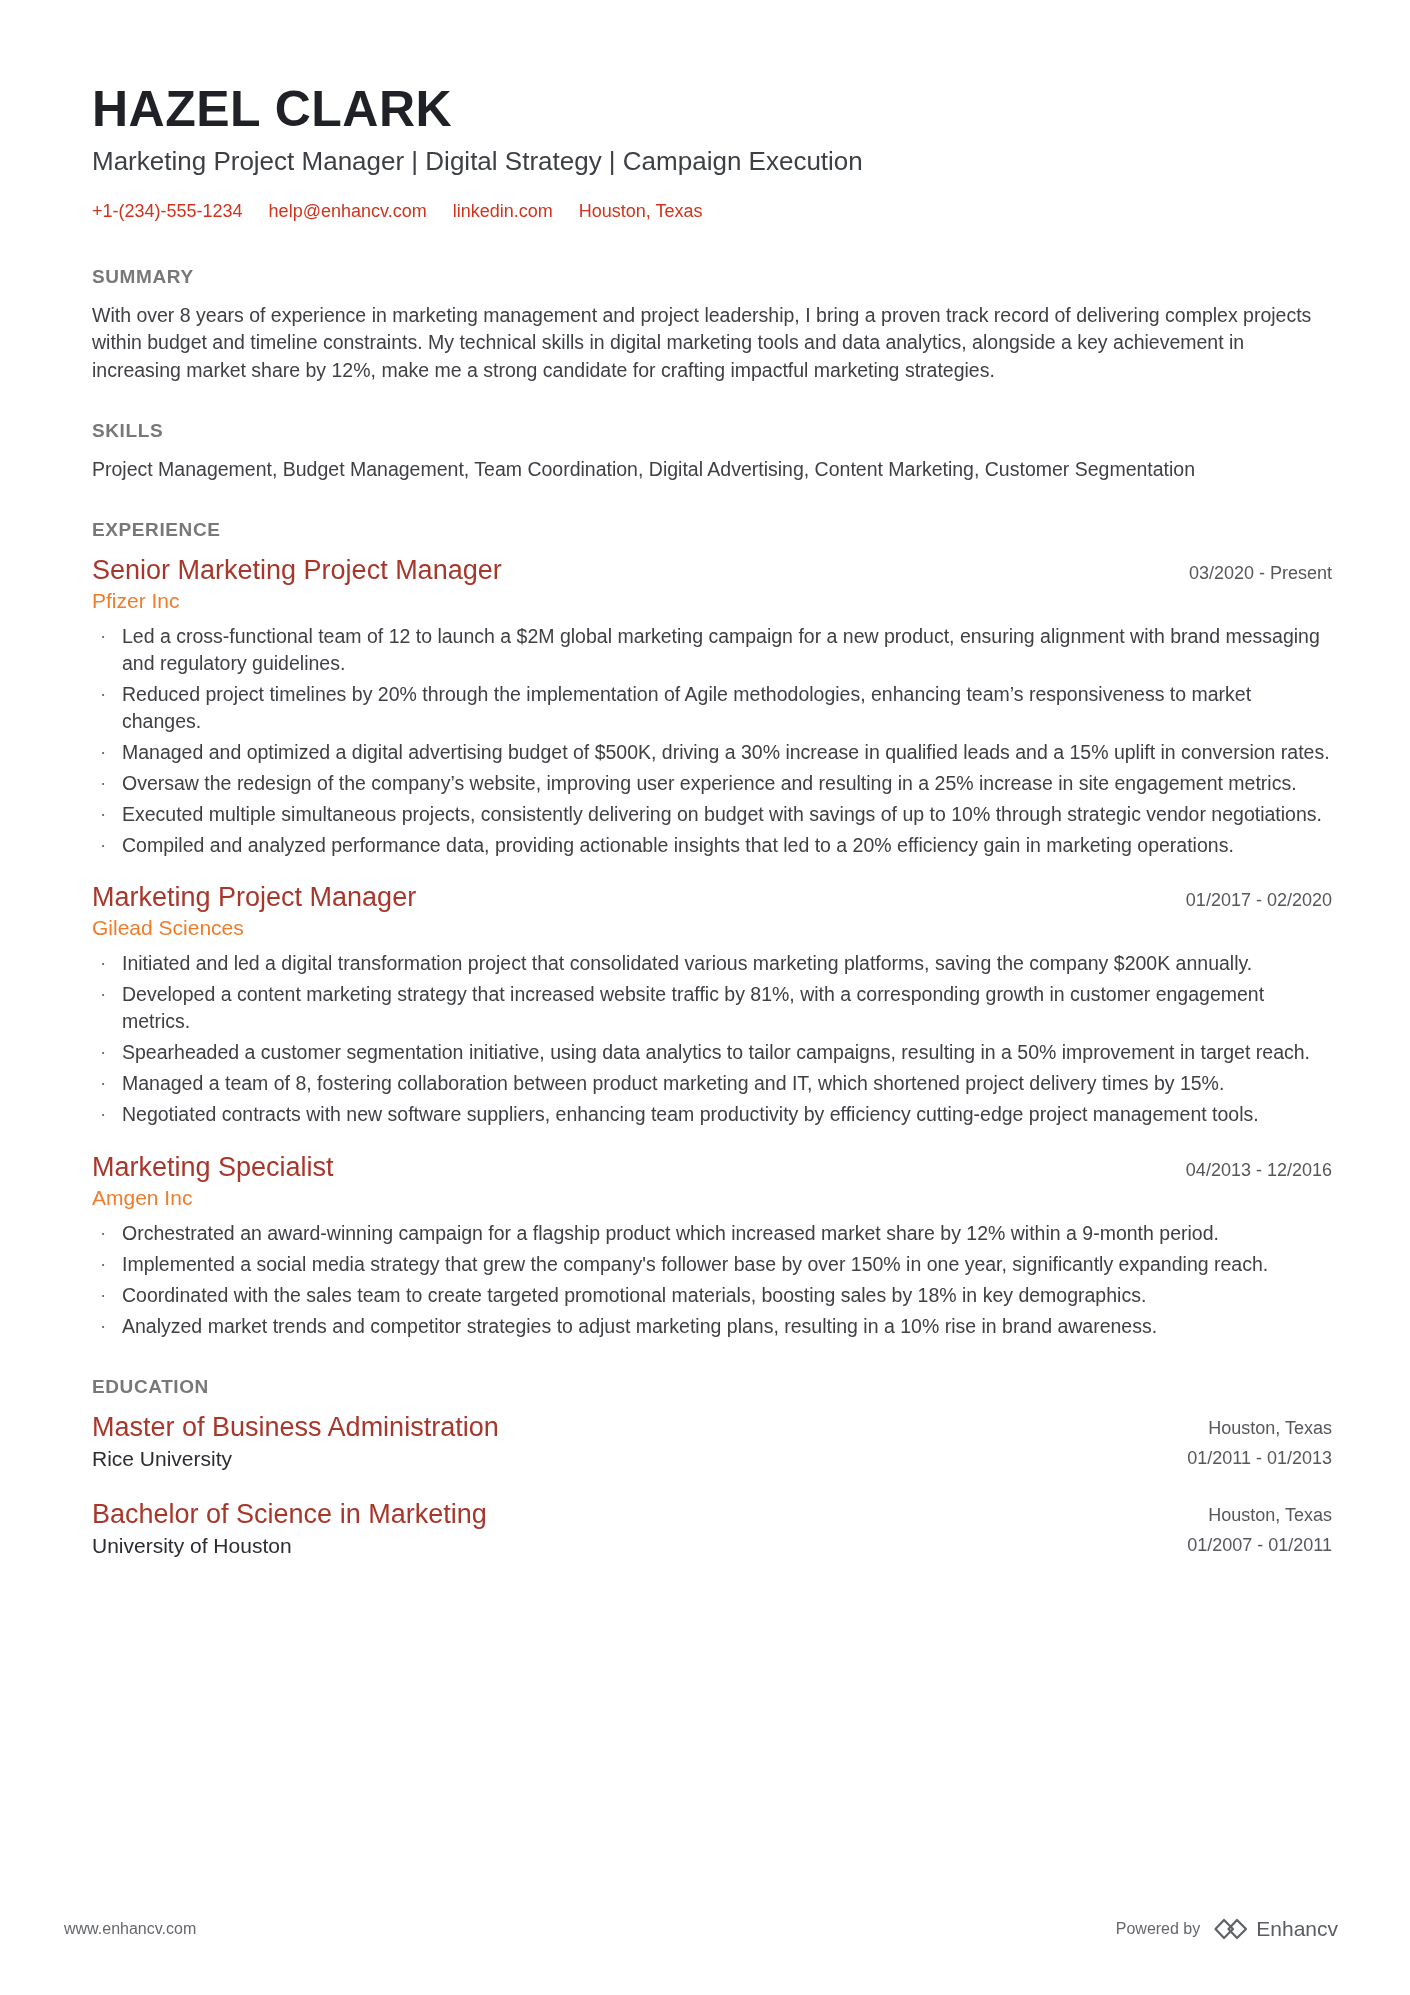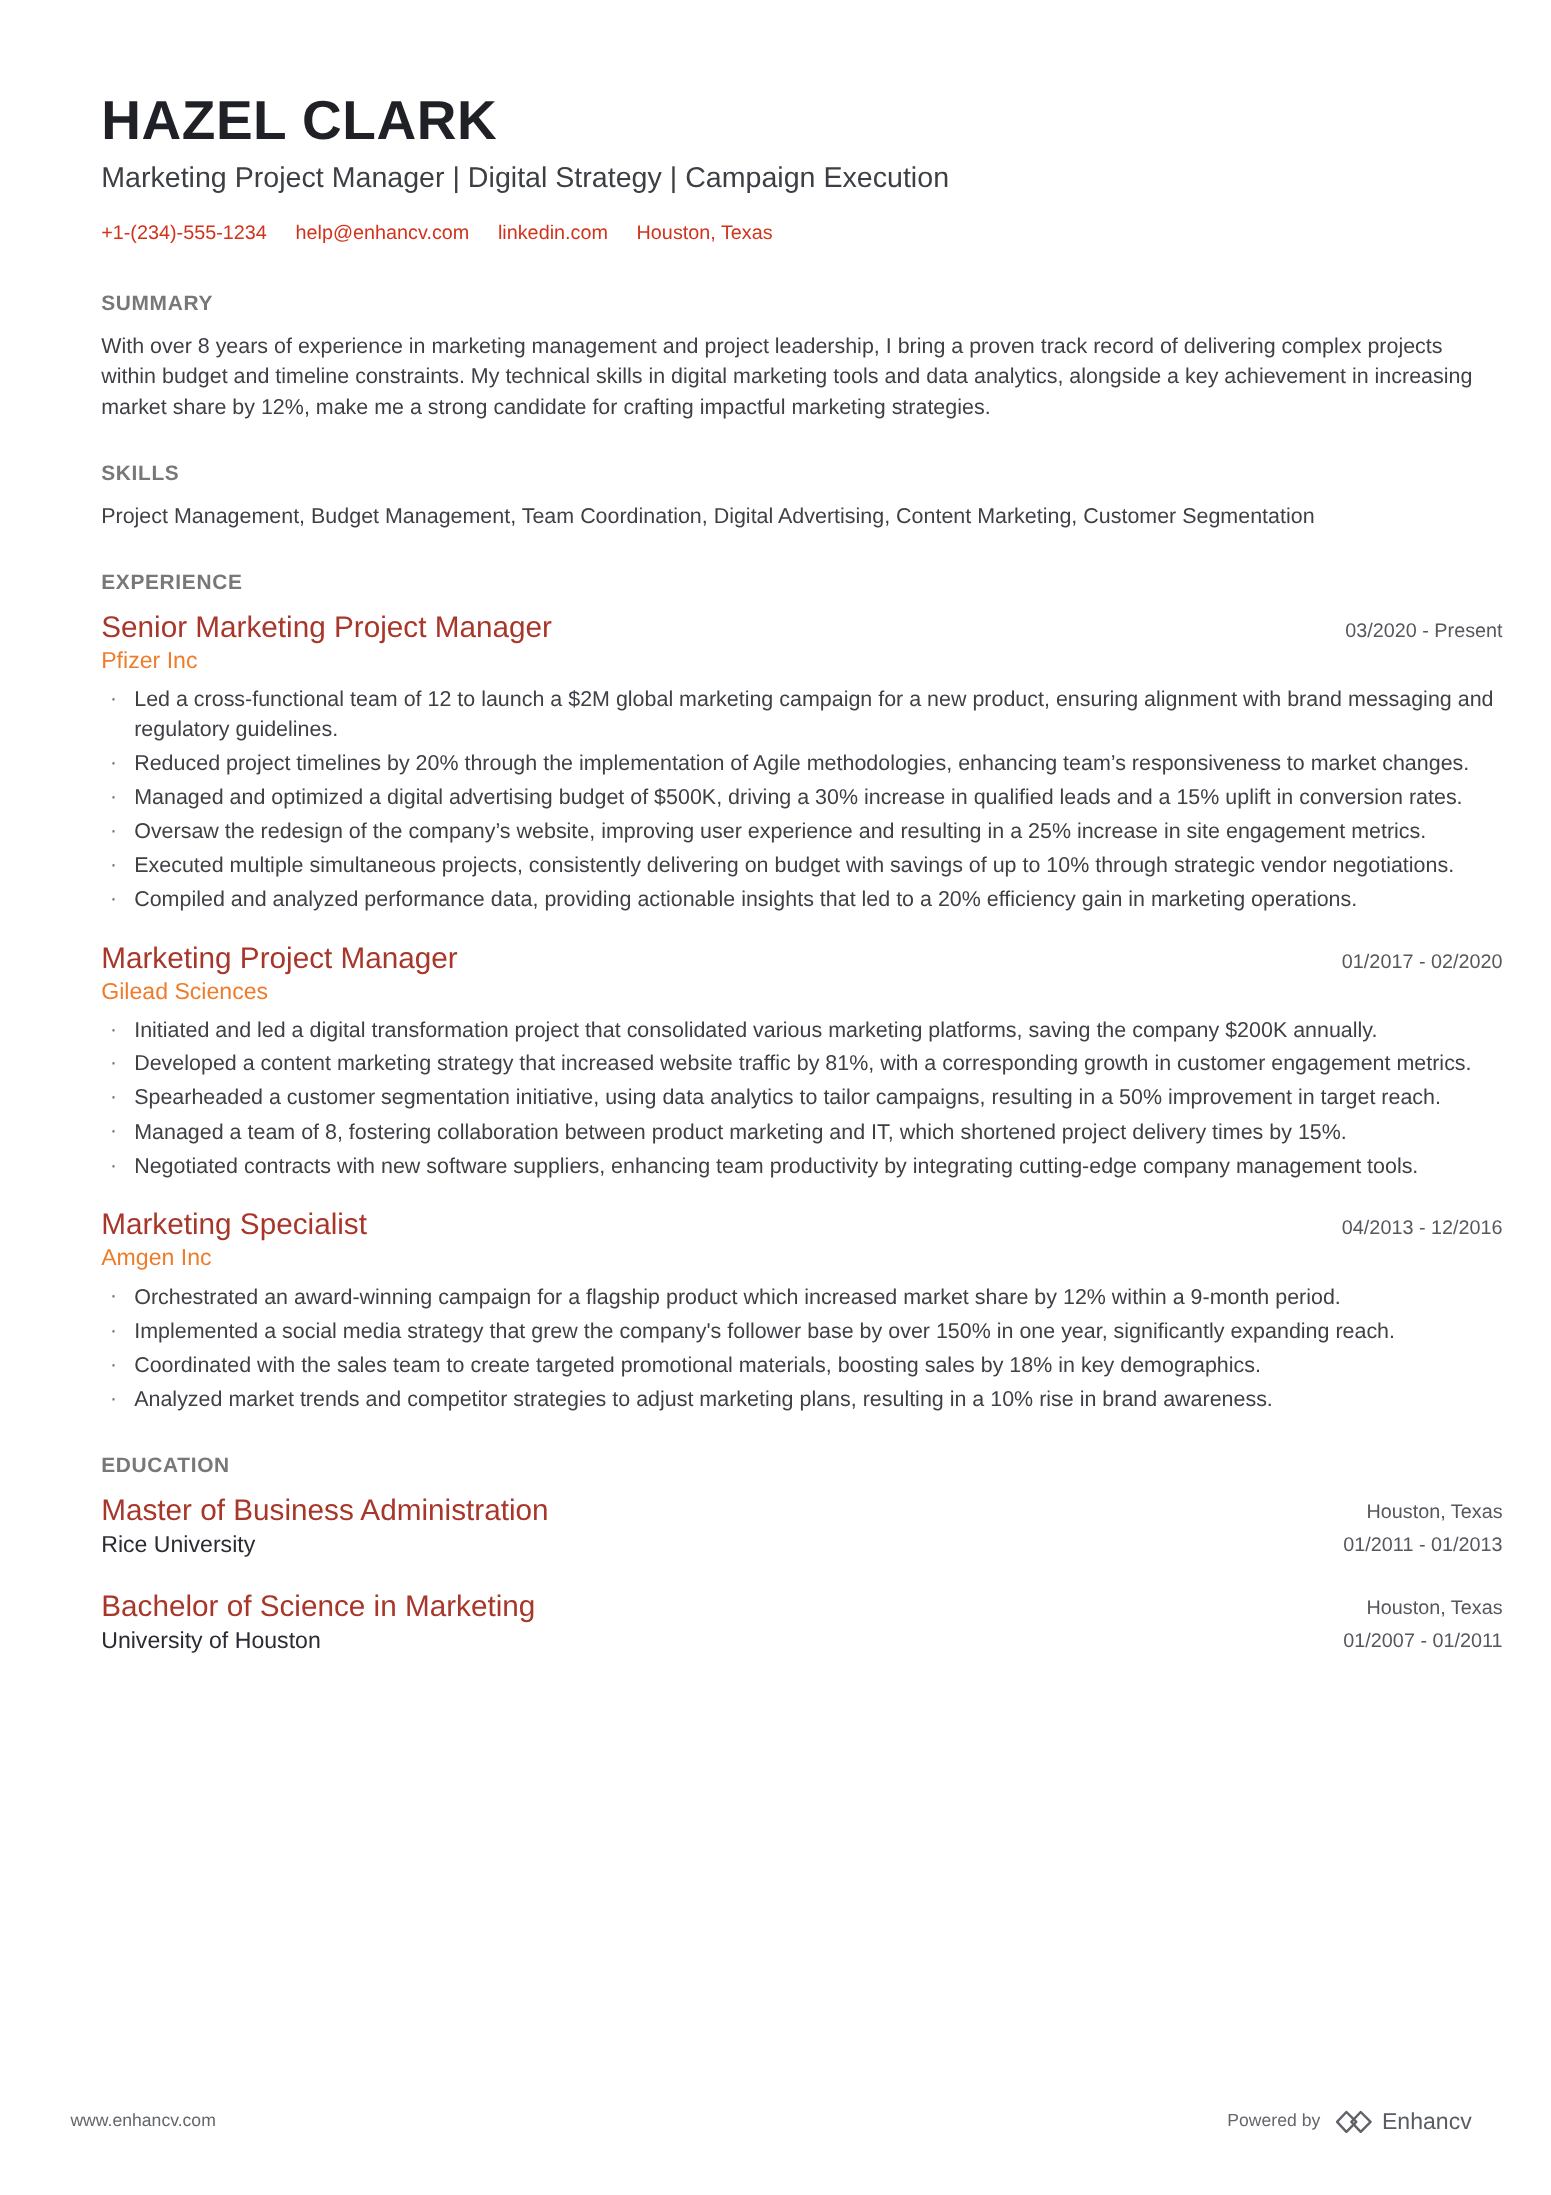--- a/index.html
+++ b/index.html
@@ -4,21 +4,21 @@
 <style>
   * { margin: 0; padding: 0; box-sizing: border-box; }
   html, body { background: #ffffff; }
   body {
     width: 1410px; height: 1995px;
     position: relative;
     font-family: "Liberation Sans", "DejaVu Sans", sans-serif;
     color: var(--body-text, #3f4045);
     overflow: hidden;
   }
-  .page { padding: 80px 44px 0 92px; }
+  .page { padding: 80px 78px 0 92px; }
 
   
   .person-name {
     font-size: 50px; font-weight: bold; letter-spacing: 0.5px;
     color: var(--name-black, #1f2126); margin-bottom: 8px;
   }
   .headline { font-size: 26px; color: #3c3f44; margin-bottom: 12px; }
   .contact-row { display: flex; gap: 26px; font-size: 18px; color: var(--contact-red, #d2331c); margin-bottom: 44px; }
   .contact-row span { white-space: nowrap; margin-top: 12px; }
 
@@ -156,21 +156,21 @@
                 <span class="bullet-text">Spearheaded a customer segmentation initiative, using data analytics to tailor campaigns, resulting in a 50% improvement in target reach.</span>
               </li>
 
               <li class="bullet">
                 <span class="dot">·</span>
                 <span class="bullet-text">Managed a team of 8, fostering collaboration between product marketing and IT, which shortened project delivery times by 15%.</span>
               </li>
 
               <li class="bullet">
                 <span class="dot">·</span>
-                <span class="bullet-text">Negotiated contracts with new software suppliers, enhancing team productivity by integrating cutting-edge company management tools.</span>
+                <span class="bullet-text">Negotiated contracts with new software suppliers, enhancing team productivity by efficiency cutting-edge project management tools.</span>
               </li>
 
           </ul>
         </article>
 
         <article class="job">
           <div class="job-head">
             <h3 class="job-title">Marketing Specialist</h3>
             <span class="job-dates">04/2013 - 12/2016</span>
           </div>

